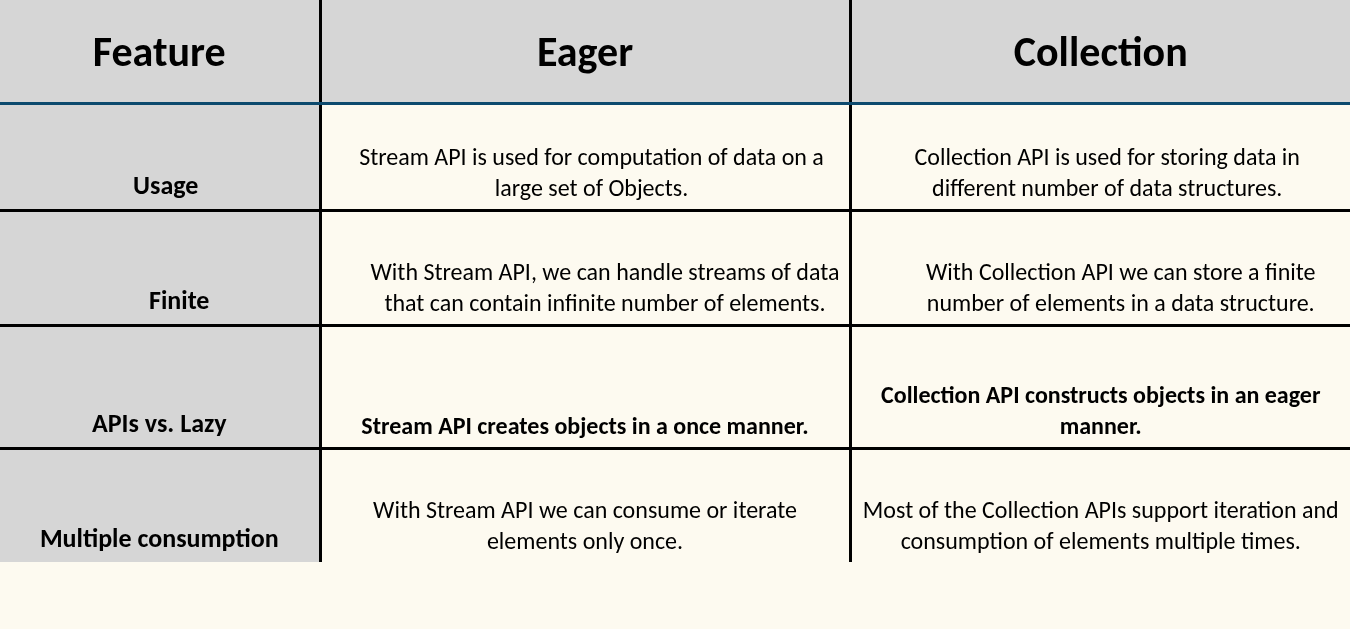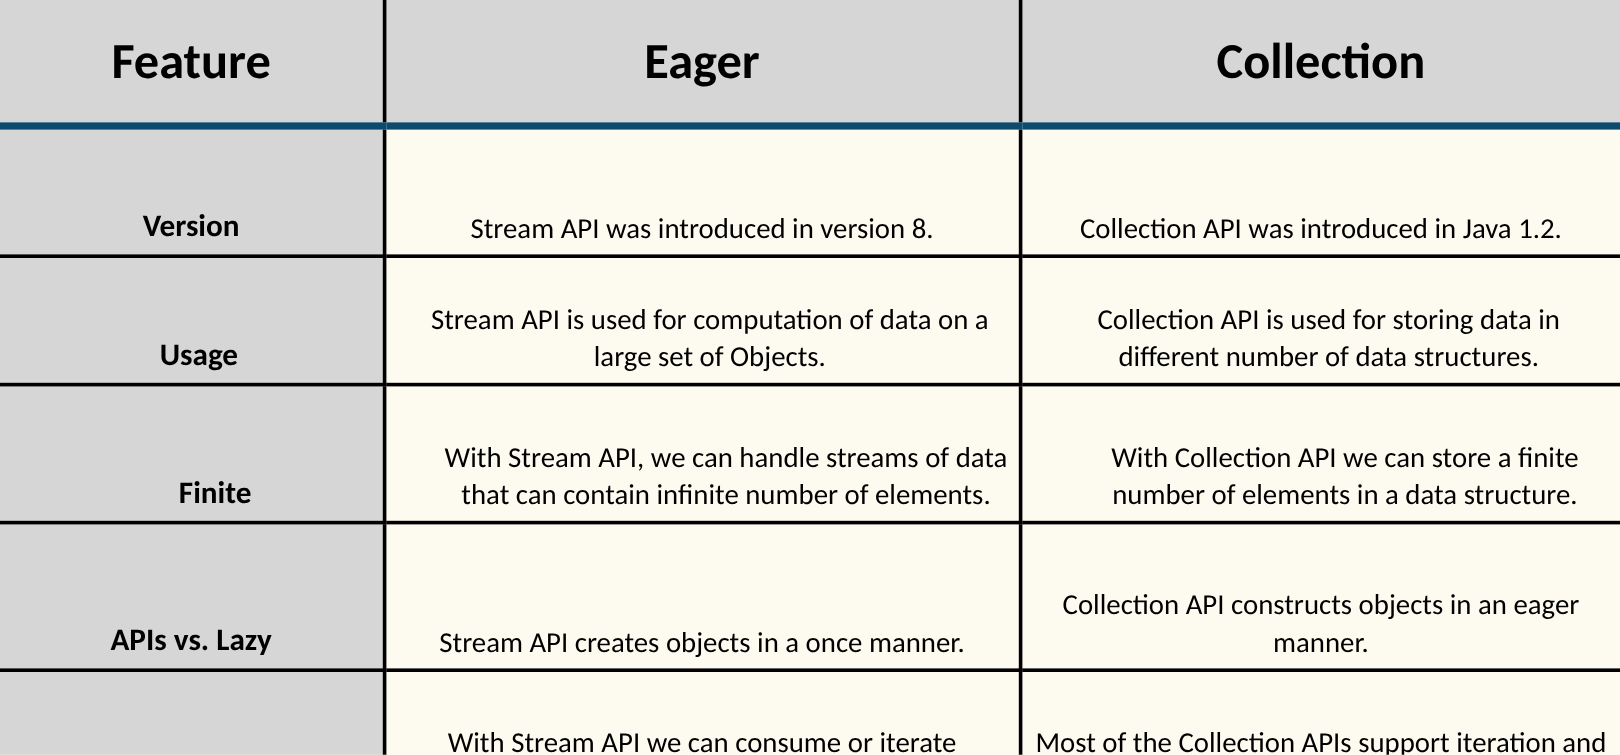--- a/index.html
+++ b/index.html
@@ -21,21 +21,21 @@
   table.comparison col.stream  { width: 530px; }
   table.comparison col.collection { width: 500px; }
 
   thead th {
     background: #d6d6d6;
     font-weight: 700;
     font-size: 42px;
     text-align: center;
     vertical-align: middle;
     height: 100px;
-    border-bottom: 6px solid #0c4a6e;
+    border-bottom: 3px solid #0c4a6e;
     border-right: 3px solid #000;
   }
   thead th:last-child { border-right: none; }
 
   tbody td {
     border-bottom: 3px solid #000;
     border-right: 3px solid #000;
     vertical-align: bottom;
     text-align: center;
     font-size: 24px;
@@ -46,46 +46,41 @@
 
   tbody td.feature {
     background: #d6d6d6;
     font-weight: 700;
     font-size: 26px;
   }
 
   tbody tr.r-version td { height: 92px; }
   tbody tr.r-usage   td { height: 92px; padding-left: 21px; }
   tbody tr.r-finite  td { height: 100px; padding-left: 48px; }
-  tbody tr.r-eager   td { height: 108px; }
+  tbody tr.r-eager   td { height: 108px; font-weight: bold; }
   tbody tr.r-multi   td { height: 100px; border-bottom: none; }
 
 </style>
 </head>
 <body>
 
 <table class="comparison">
   <colgroup>
     <col class="feature">
     <col class="stream">
     <col class="collection">
   </colgroup>
   <thead>
     <tr>
       <th>Feature</th>
       <th>Eager</th>
       <th>Collection</th>
     </tr>
   </thead>
   <tbody>
-    <tr class="r-version">
-      <td class="feature">Version</td>
-      <td>Stream API was introduced in version 8.</td>
-      <td>Collection API was introduced in Java 1.2.</td>
-    </tr>
     <tr class="r-usage">
       <td class="feature">Usage</td>
       <td>Stream API is used for computation of data on a large set of Objects.</td>
       <td>Collection API is used for storing data in different number of data structures.</td>
     </tr>
     <tr class="r-finite">
       <td class="feature">Finite</td>
       <td>With Stream API, we can handle streams of data that can contain infinite number of elements.</td>
       <td>With Collection API we can store a finite number of elements in a data structure.</td>
     </tr>

